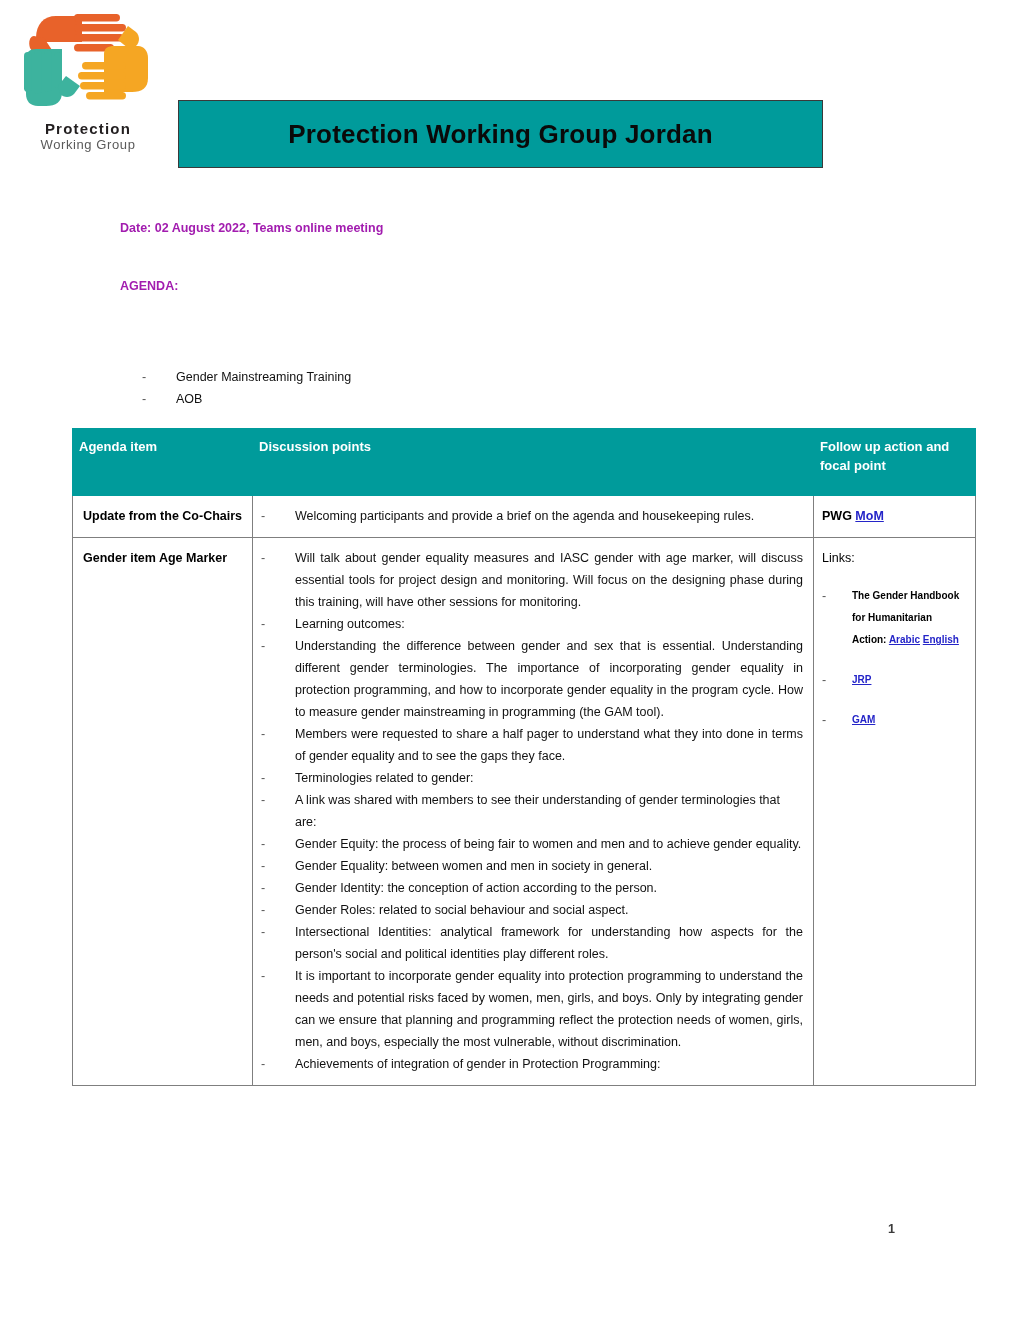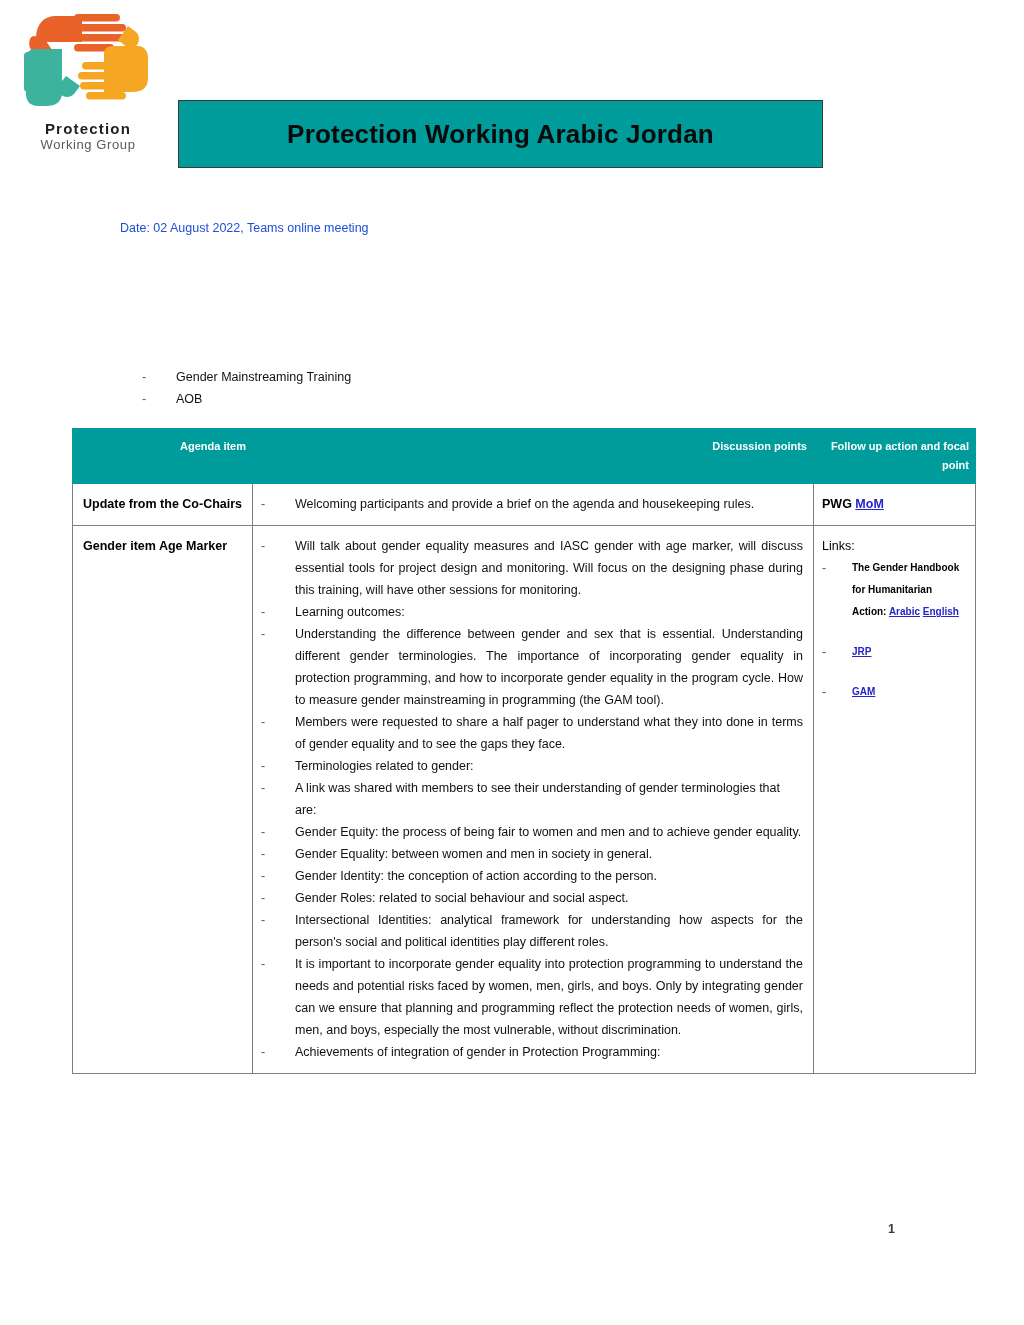--- a/index.html
+++ b/index.html
@@ -95,23 +95,23 @@
   
   .intro {
     position: absolute;
     left: 120px;
     top: 210px;
     width: 800px;
   }
   .intro p {
     margin: 0 0 22px 0;
     font-size: 12.5px;
-    font-weight: normal;
+    font-weight: bold;
     line-height: 36px;
-    color: #1d4ed8;
+    color: #a21caf;
   }
   .intro p.agencies {
     margin-bottom: 14px;
     letter-spacing: 0.1px;
   }
   .intro p.agenda-label {
     margin-bottom: 8px;
   }
 
   .agenda-list {
@@ -143,25 +143,25 @@
   }
   .minutes-table td,
   .minutes-table th {
     border: 1px solid #7f7f7f;
     vertical-align: top;
     padding: 0;
   }
   .minutes-table thead th {
     background: #009B9B;
     color: #ffffff;
-    font-size: 11px;
-    font-weight: bold;
-    text-align: right;
+    font-size: 13px;
+    font-weight: bold;
+    text-align: left;
     vertical-align: top;
-    padding: 8px 6px 8px 6px;
+    padding: 8px 6px 20px 6px;
     line-height: 19px;
     border-color: #009B9B;
   }
   .col-agenda  { width: 180px; }
   .col-points  { width: 561px; }
   .col-follow  { width: 162px; }
 
   td.cell-agenda {
     padding: 9px 8px 10px 10px;
     font-size: 12.5px;
@@ -199,20 +199,21 @@
     text-justify: inter-word;
     line-height: 22px;
   }
   .bullet-row .btext.nojustify {
     text-align: left;
   }
 
   .links-head {
     font-size: 12.5px;
     line-height: 22px;
+    margin-bottom: 16px;
   }
   .link-row {
     display: flex;
     margin-bottom: 18px;
   }
   .link-row .dash {
     flex: 0 0 30px;
     width: 30px;
     color: #555;
     font-size: 12.5px;
@@ -289,26 +290,27 @@
           </g>
         </svg>
       </div>
       <div class="logo-caption">
         <span class="line1">Protection</span>
         <span class="line2">Working Group</span>
       </div>
     </div>
 
     <div class="title-banner">
-      <span class="title-text">Protection Working Arabic Jordan</span>
+      <span class="title-text">Protection Working Group Jordan</span>
     </div>
   </div>
 
   <div class="intro">
     <p class="date">Date: 02 August 2022, Teams online meeting</p>
+    <p class="agenda-label">AGENDA:</p>
   </div>
 
   <div class="agenda-list">
     <div class="agenda-row">
       <span class="dash">-</span>
       <span>Gender Mainstreaming Training</span>
     </div>
     <div class="agenda-row">
       <span class="dash">-</span>
       <span>AOB</span>

